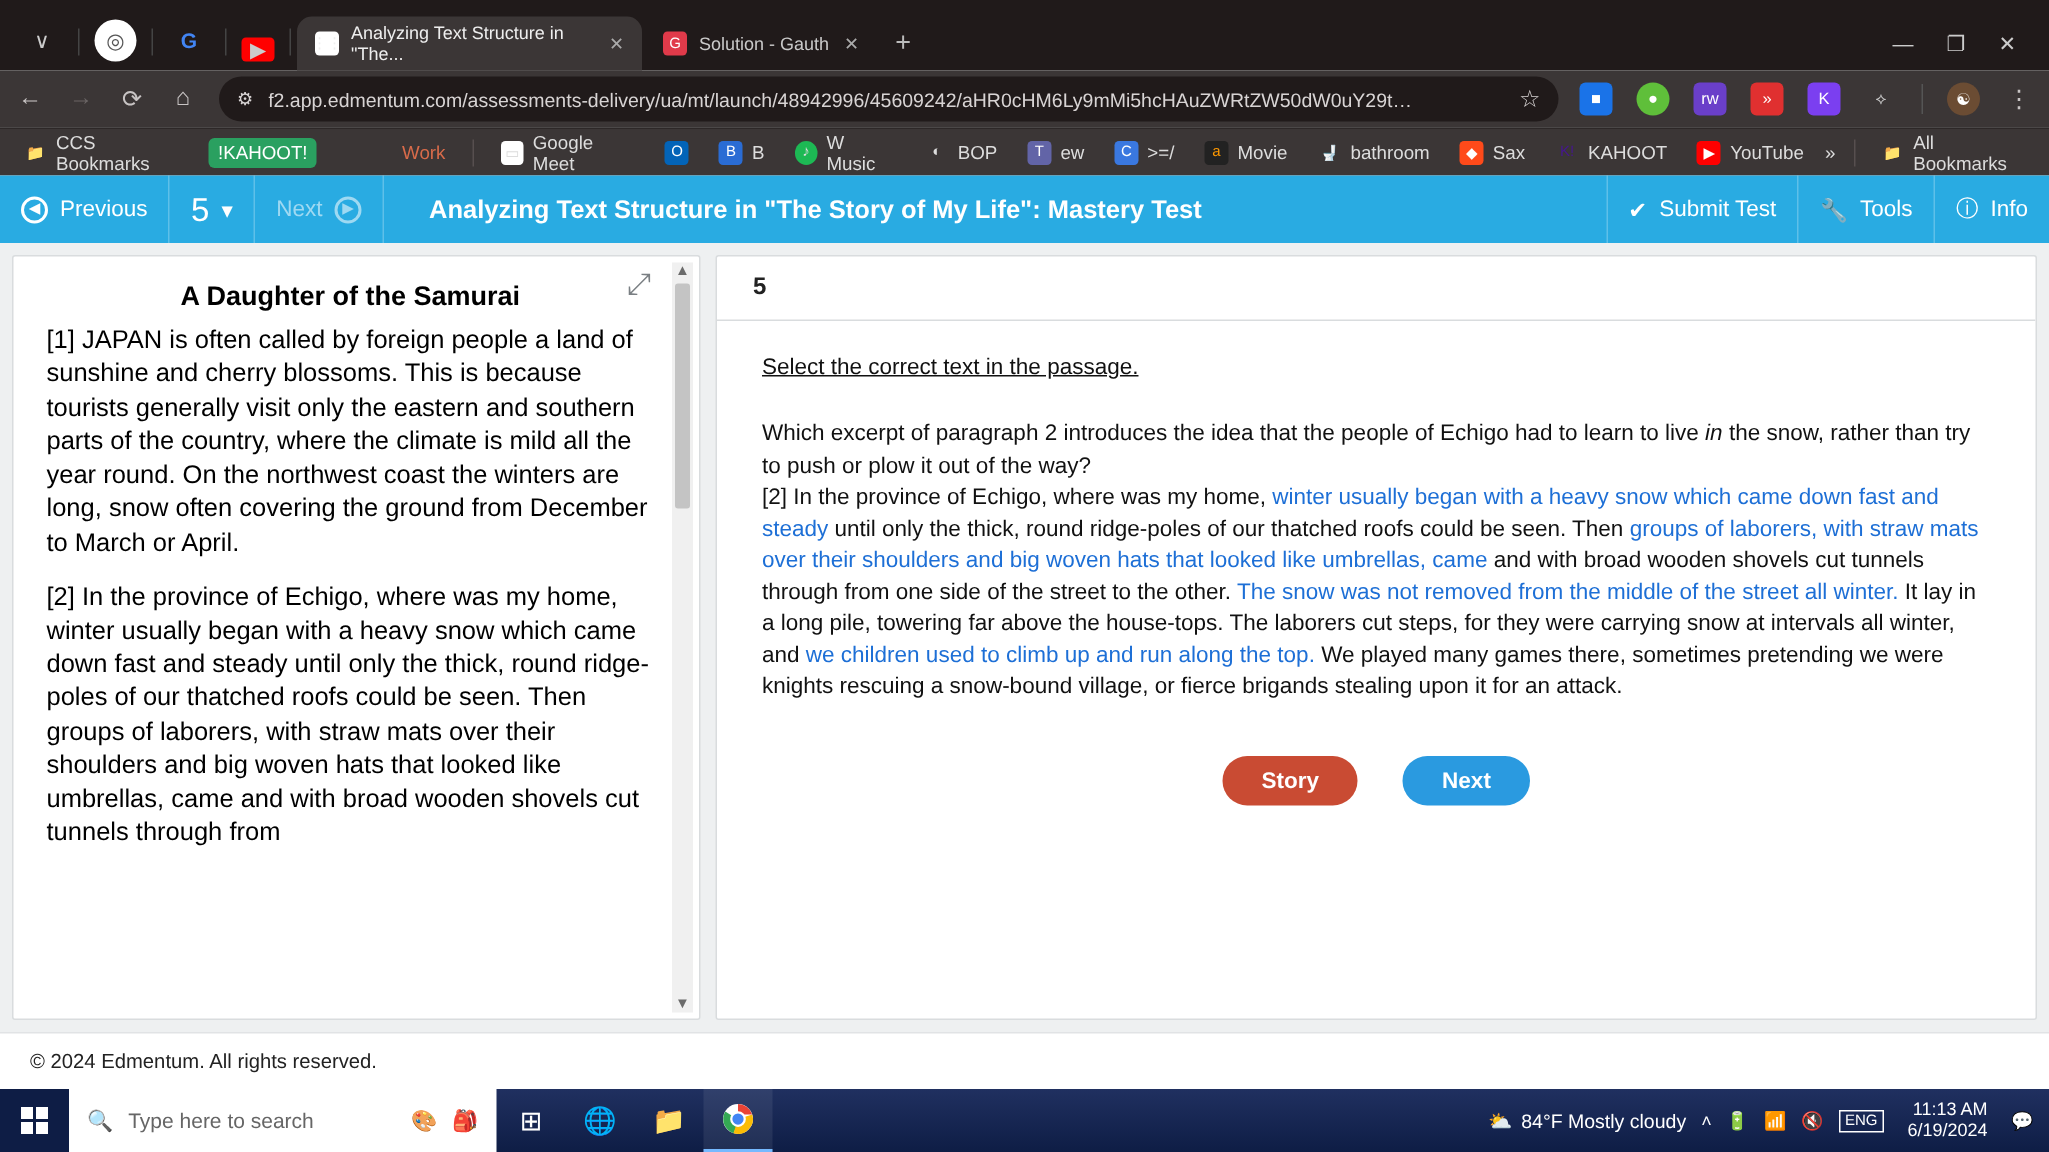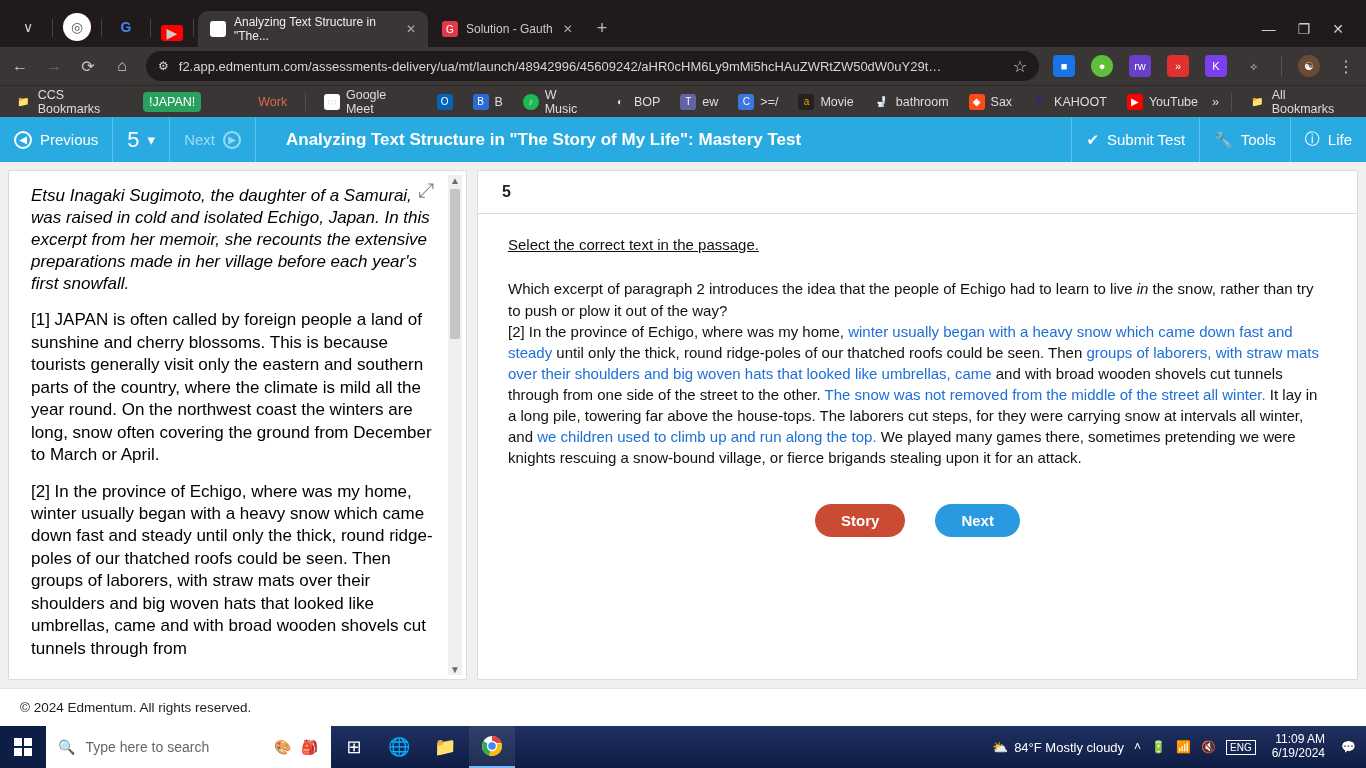--- a/index.html
+++ b/index.html
@@ -140,21 +140,21 @@
     <span class="nav-ico">⋮</span>
   </div>
 </div>
 
 <div class="chrome-bm">
   <div class="bm">
       <span class="ic">📁</span>
       <span>CCS Bookmarks</span>
     </div>
   <div class="bm" style="background:#2aa060;color:#fff;">
-      <span>!JAPAN!</span>
+      <span>!KAHOOT!</span>
     </div>
   <div class="bm" style="color:#d86b4a;margin-left:43px;">
       <span>Work</span>
     </div>
   <div class="bm-sep"></div>
   <div class="bm">
       <span class="ic" style="background:#fff;">▭</span>
       <span>Google Meet</span>
     </div>
   <div class="bm">
@@ -228,35 +228,35 @@
     <div class="seg">
         <span>✔</span>
         <span>Submit Test</span>
       </div>
     <div class="seg">
         <span>🔧</span>
         <span>Tools</span>
       </div>
     <div class="seg">
         <span>ⓘ</span>
-        <span>Life</span>
+        <span>Info</span>
       </div>
   </div>
 </div>
 
 <div class="content">
   <div class="panel left">
     <div class="expand">⤢</div>
     <div class="scrollbar">
       <div class="arr up">▲</div>
       <div class="thumb"></div>
       <div class="arr dn">▼</div>
     </div>
     <div class="left-scroll">
-      <div class="intro">Etsu Inagaki Sugimoto, the daughter of a Samurai, was raised in cold and isolated Echigo, Japan. In this excerpt from her memoir, she recounts the extensive preparations made in her village before each year's first snowfall.</div>
+      <h2>A Daughter of the Samurai</h2>
       <p class="body">[1] JAPAN is often called by foreign people a land of sunshine and cherry blossoms. This is because tourists generally visit only the eastern and southern parts of the country, where the climate is mild all the year round. On the northwest coast the winters are long, snow often covering the ground from December to March or April.</p>
       <p class="body">[2] In the province of Echigo, where was my home, winter usually began with a heavy snow which came down fast and steady until only the thick, round ridge-poles of our thatched roofs could be seen. Then groups of laborers, with straw mats over their shoulders and big woven hats that looked like umbrellas, came and with broad wooden shovels cut tunnels through from</p>
     </div>
   </div>
 
   <div class="panel right">
     <div class="qhdr">5</div>
     <div class="qbody">
       <div class="instr">Select the correct text in the passage.</div>
       <div class="question">
@@ -309,18 +309,18 @@
     <div class="weather">
       <span>⛅</span>
       <span>84°F  Mostly cloudy</span>
     </div>
     <span>˄</span>
     <span>🔋</span>
     <span>📶</span>
     <span>🔇</span>
     <span style="font-size:10px;border:1px solid #fff;padding:1px 3px;">ENG</span>
     <div class="clock">
-      <div>11:09 AM</div>
+      <div>11:13 AM</div>
       <div>6/19/2024</div>
     </div>
     <span>💬</span>
   </div>
 </div>
 
 </body></html>

